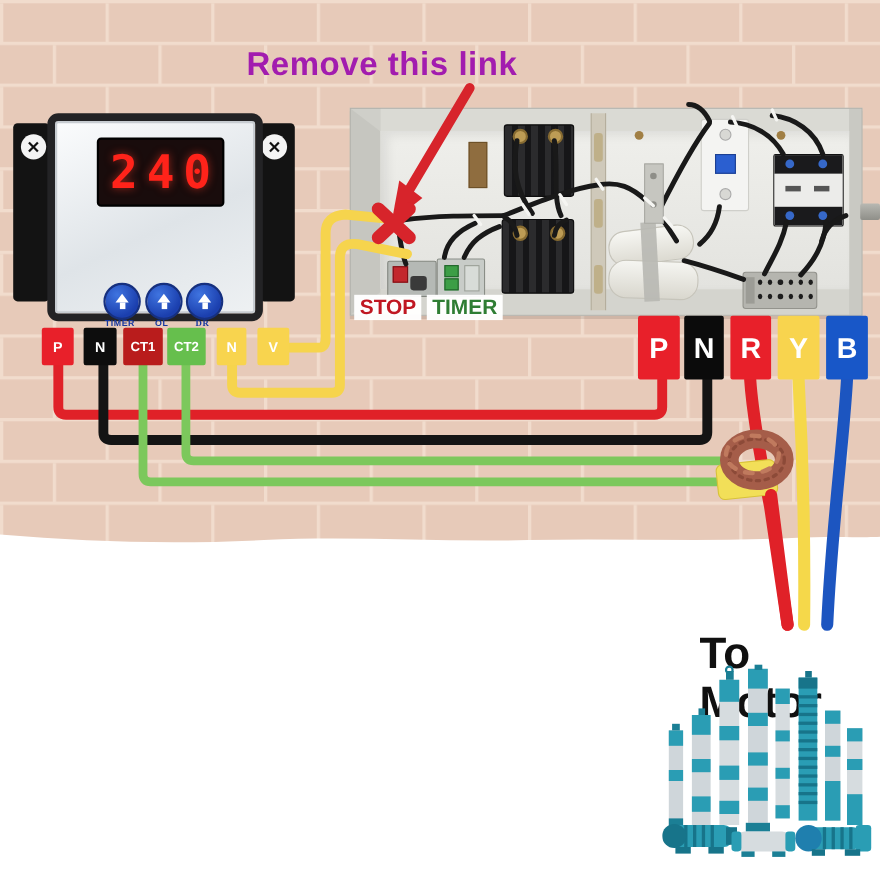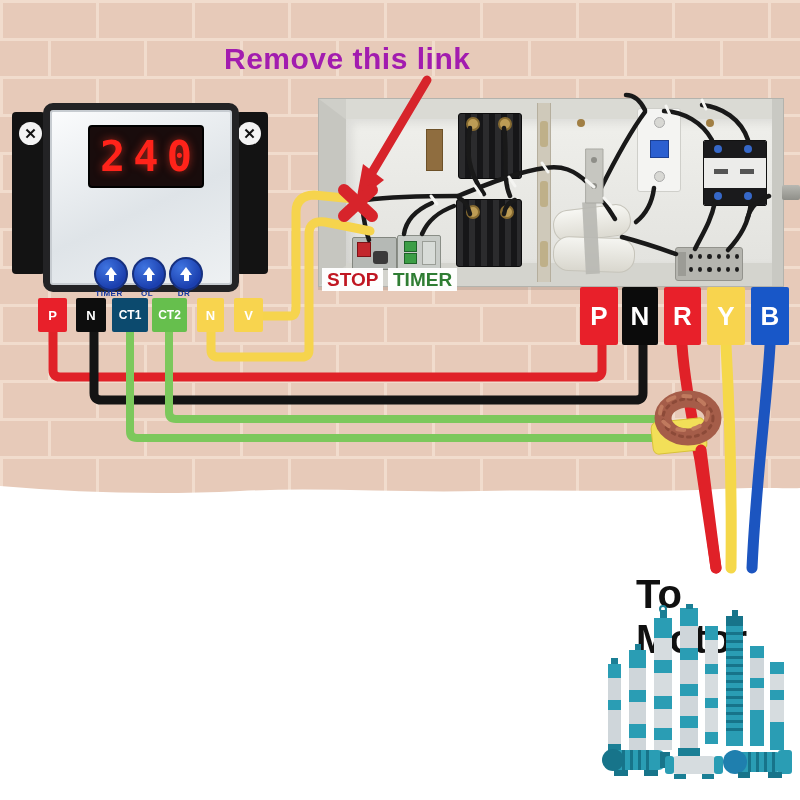--- a/index.html
+++ b/index.html
@@ -152,30 +152,30 @@
       <span class="arr"></span>
     </div>
   <div class="abs dev-btn" style="left:82px;top:147px;">
       <span class="arr"></span>
     </div>
   <div class="abs dev-btn" style="left:119px;top:147px;">
       <span class="arr"></span>
     </div>
   <div class="abs dev-btn-label" style="left:37px;top:179px;width:44px;">TIMER</div>
   <div class="abs dev-btn-label" style="left:75px;top:179px;width:44px;">OL</div>
-  <div class="abs dev-btn-label" style="left:112px;top:179px;width:44px;">DR</div>
+  <div class="abs dev-btn-label" style="left:112px;top:179px;width:44px;font-family:Liberation Serif, serif;">DR</div>
 </div>
 
 <div class="abs z30 tag small" style="left: 38px; width: 29px; background: rgb(232, 32, 42);">
     <span>P</span>
   </div>
 <div class="abs z30 tag small" style="left: 76px; width: 30px; background: rgb(13, 13, 13);">
     <span>N</span>
   </div>
-<div class="abs z30 tag small" style="left: 112px; width: 36px; font-size: 12px; background: #0c4a6e;">
+<div class="abs z30 tag small" style="left: 112px; width: 36px; font-size: 12px; background: #b91c1c;">
     <span>CT1</span>
   </div>
 <div class="abs z30 tag small" style="left: 152px; width: 35px; font-size: 12px; background: rgb(102, 191, 77);">
     <span>CT2</span>
   </div>
 <div class="abs z30 tag small" style="left: 197px; width: 27px; background: rgb(248, 212, 78);">
     <span>N</span>
   </div>
 <div class="abs z30 tag small" style="left: 234px; width: 29px; background: rgb(248, 212, 78);">
     <span>V</span>

